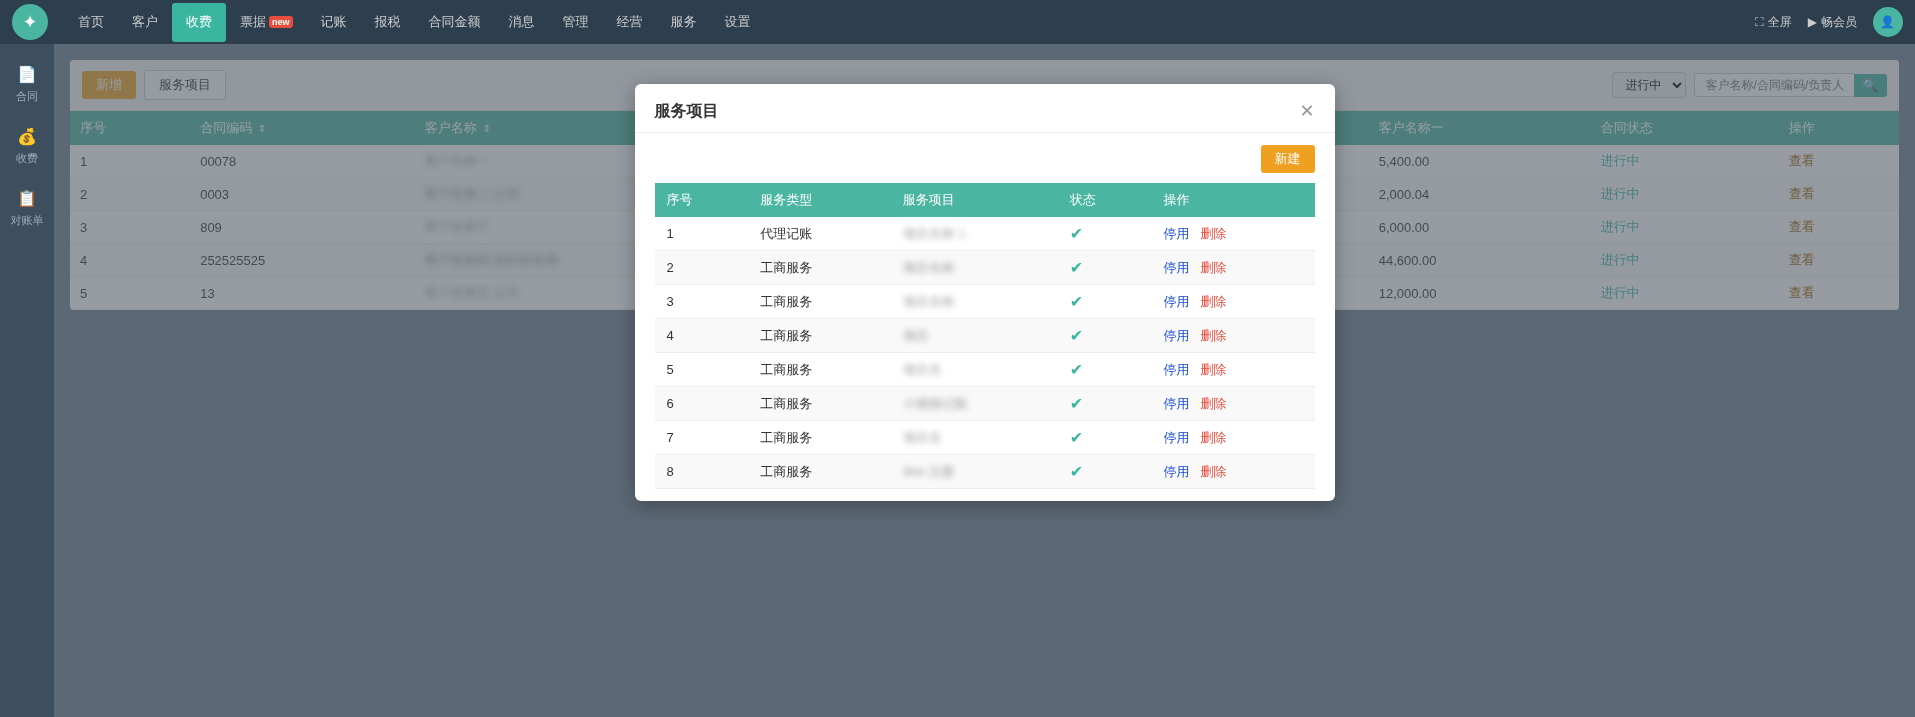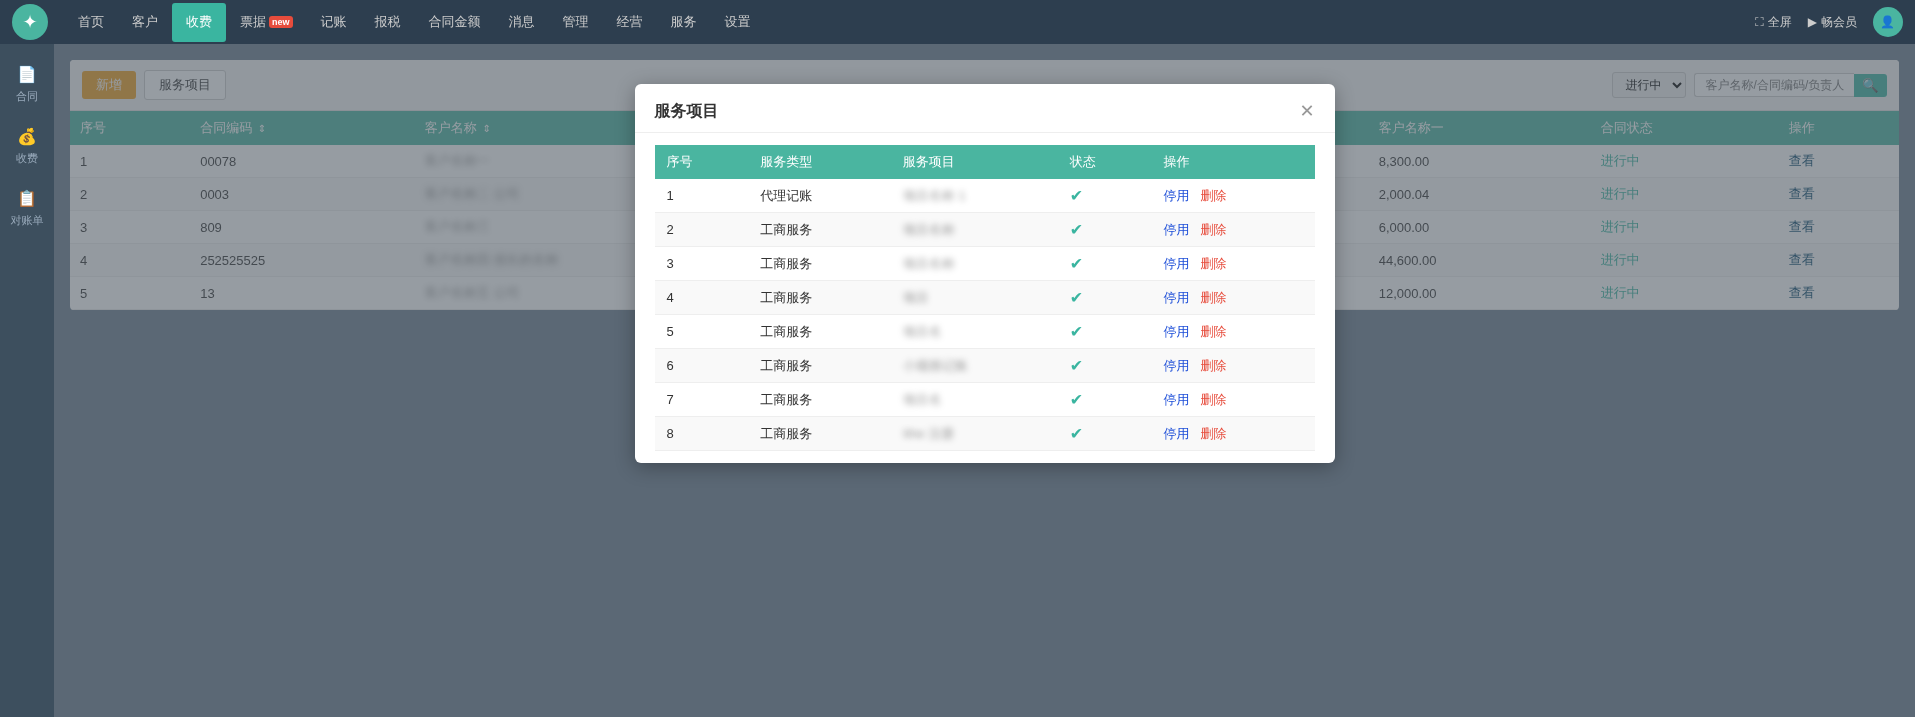--- a/index.html
+++ b/index.html
@@ -89,21 +89,21 @@
 
     
     .data-table { width: 100%; border-collapse: collapse; }
     .data-table thead tr { background: #4ab5a0; color: white; }
     .data-table thead th { padding: 8px 10px; text-align: left; font-size: 13px; font-weight: normal; }
     .data-table tbody tr { border-bottom: 1px solid #eee; }
     .data-table tbody tr:nth-child(even) { background: #f9f9f9; }
     .data-table tbody td { padding: 7px 10px; font-size: 13px; color: #333; }
     .sort-icon { font-size: 10px; margin-left: 2px; }
     .status-badge { color: #3ab5a0; }
-    .action-link { color: #0c4a6e; cursor: pointer; text-decoration: none; }
+    .action-link { color: #a16207; cursor: pointer; text-decoration: none; }
     .blurred { color: transparent; text-shadow: 0 0 6px rgba(0,0,0,0.4); user-select: none; }
 
     
     .modal-overlay {
       position: absolute; top: 0; left: 0; right: 0; bottom: 0;
       background: rgba(80, 90, 100, 0.6); display: flex;
       align-items: flex-start; justify-content: center; padding-top: 40px;
       z-index: 200;
     }
     .modal {
@@ -217,21 +217,21 @@
             <th>操作</th>
           </tr>
         </thead>
         <tbody>
           <tr>
             <td>1</td>
             <td>00078</td>
             <td><span class="blurred">客户名称一</span></td>
             <td>小规模记账</td>
             <td>202305-202404</td>
-            <td>8,300.00</td>
+            <td>5,400.00</td>
             <td><span class="status-badge">进行中</span></td>
             <td><a class="action-link">查看</a></td>
           </tr>
           <tr>
             <td>2</td>
             <td>0003</td>
             <td><span class="blurred">客户名称二 公司</span></td>
             <td>小规模记账</td>
             <td>202305-202404</td>
             <td>2,000.04</td>
@@ -272,20 +272,23 @@
       </table>
     </div>
 
     <div class="modal-overlay">
       <div class="modal">
         <div class="modal-header">
           <span class="modal-title">服务项目</span>
           <span class="modal-close">✕</span>
         </div>
         <div class="modal-body">
+          <div class="modal-toolbar">
+            <button class="btn-orange">新建</button>
+          </div>
           <div class="modal-table-wrap">
             <table class="modal-table">
               <thead>
                 <tr>
                   <th>序号</th>
                   <th>服务类型</th>
                   <th>服务项目</th>
                   <th>状态</th>
                   <th>操作</th>
                 </tr>

